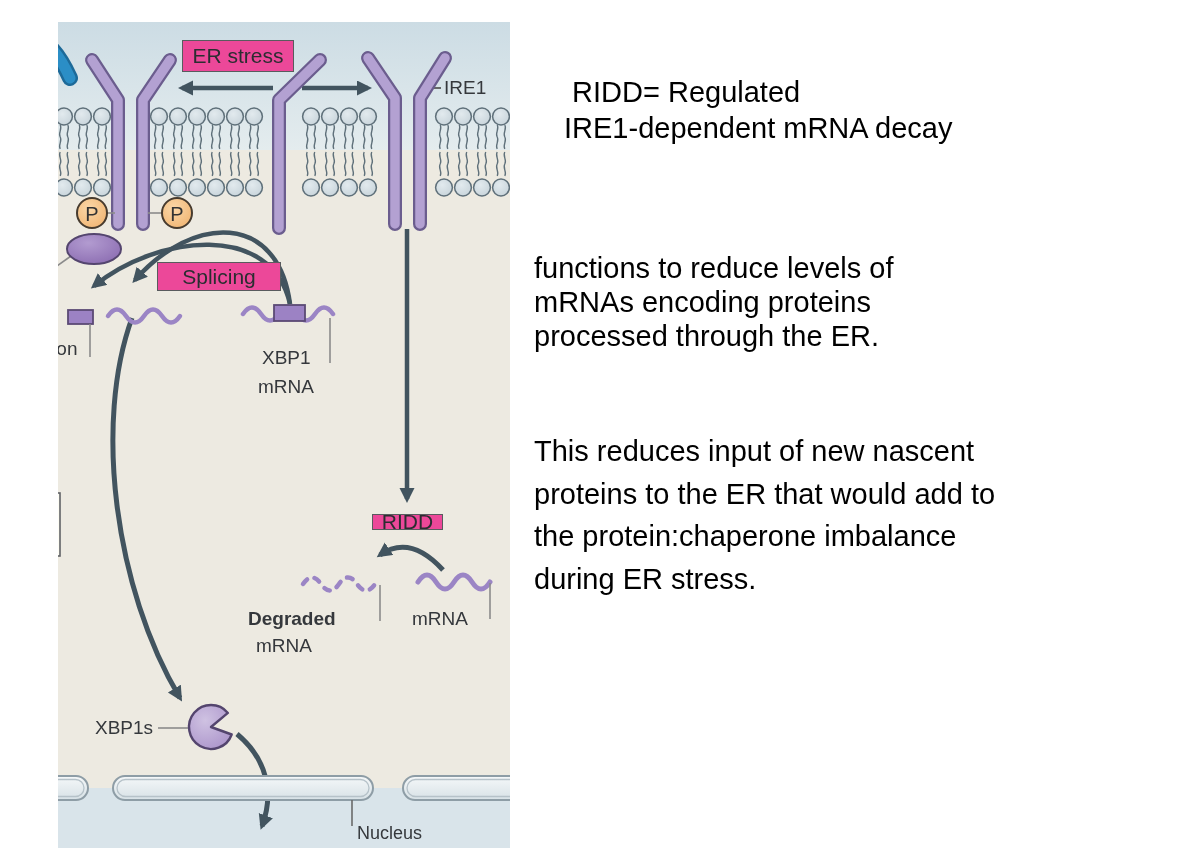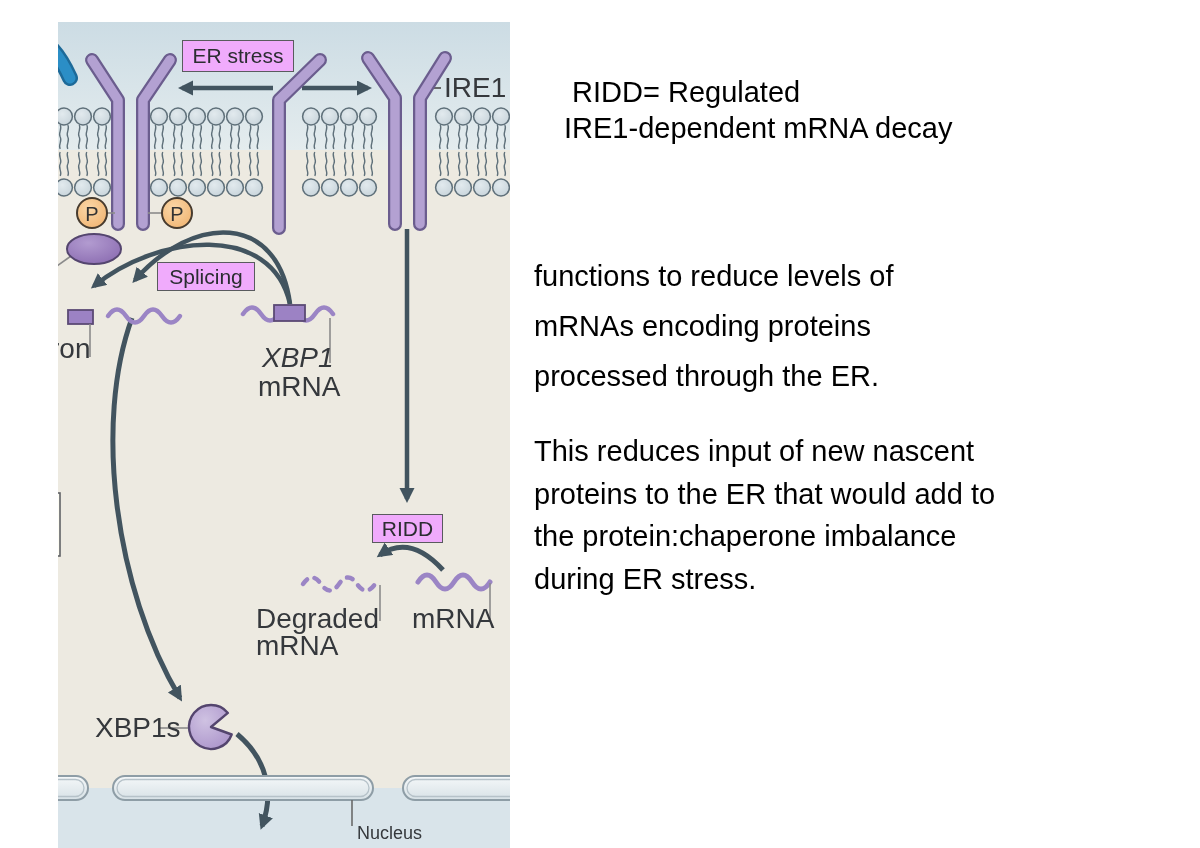--- a/index.html
+++ b/index.html
@@ -1,28 +1,28 @@
 <!DOCTYPE html>
 <html><head>
 <meta charset="utf-8">
 <style>
   html,body{margin:0;padding:0;background:#ffffff;}
   .page{position:relative;width:1200px;height:848px;background:#ffffff;overflow:hidden;
         font-family:"Liberation Sans", sans-serif;}
   .diagram{position:absolute;left:58px;top:22px;width:452px;height:826px;overflow:hidden;}
   .diagram svg{position:absolute;left:0;top:0;}
-  .lbl{position:absolute;color:#35383c;font-size:28px;line-height:24px;white-space:pre;}
-  .lblbox{position:absolute;background:#f0abfc;border:1.6px solid #595b5e;color:#2b2d31;
+  .lbl{position:absolute;color:#35383c;font-size:19px;line-height:24px;white-space:pre;}
+  .lblbox{position:absolute;background:#ec4899;border:1.6px solid #595b5e;color:#2b2d31;
           font-size:21px;display:flex;align-items:center;justify-content:center;
           box-sizing:border-box;white-space:pre;}
-  .italic{font-style:italic;text-align:right;}
+  .italic{text-align:right;}
   .notes{position:absolute;left:0;top:0;width:1200px;height:692px;color:#000;}
   .note-block{position:absolute;white-space:pre;}
   .title-block{left:564px;top:74px;font-size:29px;line-height:36px;}
-  .para1{left:534px;top:251px;font-size:29px;line-height:50px;}
+  .para1{left:534px;top:251px;font-size:29px;line-height:34px;}
   .para2{left:534px;top:430px;font-size:29px;line-height:42.5px;}
 </style>
 </head>
 <body>
 
 <div class="page">
 
   <div class="diagram">
     <svg width="452" height="826" viewBox="0 0 452 826">
       <defs>
@@ -258,26 +258,26 @@
           <rect x="349" y="757.5" width="122" height="17" rx="8.5" fill="none" stroke="#b6c2c9" stroke-width="1.3"></rect>
         </g>
         <line x1="294" y1="778" x2="294" y2="804" stroke="#6a6a6a" stroke-width="1.6"></line>
       </g>
 
       <rect x="-50" y="471" width="52" height="63" fill="#fdfcf3" stroke="#606266" stroke-width="1.6"></rect>
     </svg>
 
     <div class="lblbox" style="left:124px;top:18px;width:112px;height:32px;"><span>ER stress</span></div>
     <div class="lbl" style="left:386px;top:54px;">IRE1</div>
-    <div class="lblbox" style="left:99px;top:240px;width:98px;height:29px;"><span>Splicing</span></div>
+    <div class="lblbox" style="left:99px;top:240px;width:124px;height:29px;"><span>Splicing</span></div>
     <div class="lbl" style="left:-8px;top:315px;">ron</div>
     <div class="lbl italic" style="left:204px;top:324px;">XBP1</div>
     <div class="lbl" style="left:200px;top:353px;">mRNA</div>
-    <div class="lblbox" style="left:314px;top:492px;width:71px;height:29px;"><span>RIDD</span></div>
-    <div class="lbl" style="left:198px;top:585px;">Degraded</div>
+    <div class="lblbox" style="left:314px;top:492px;width:71px;height:16px;"><span>RIDD</span></div>
+    <div class="lbl" style="left:190px;top:585px;font-weight:bold;">Degraded</div>
     <div class="lbl" style="left:198px;top:612px;">mRNA</div>
     <div class="lbl" style="left:354px;top:585px;">mRNA</div>
     <div class="lbl" style="left:17px;top:694px;margin-left:20px;">XBP1s</div>
     <div class="lbl" style="left:299px;top:799px;font-size:18px;">Nucleus</div>
   </div>
 
   <div class="notes">
     <div class="note-block title-block"> RIDD= Regulated
 IRE1-dependent mRNA decay</div>
     <div class="note-block para1">functions to reduce levels of

